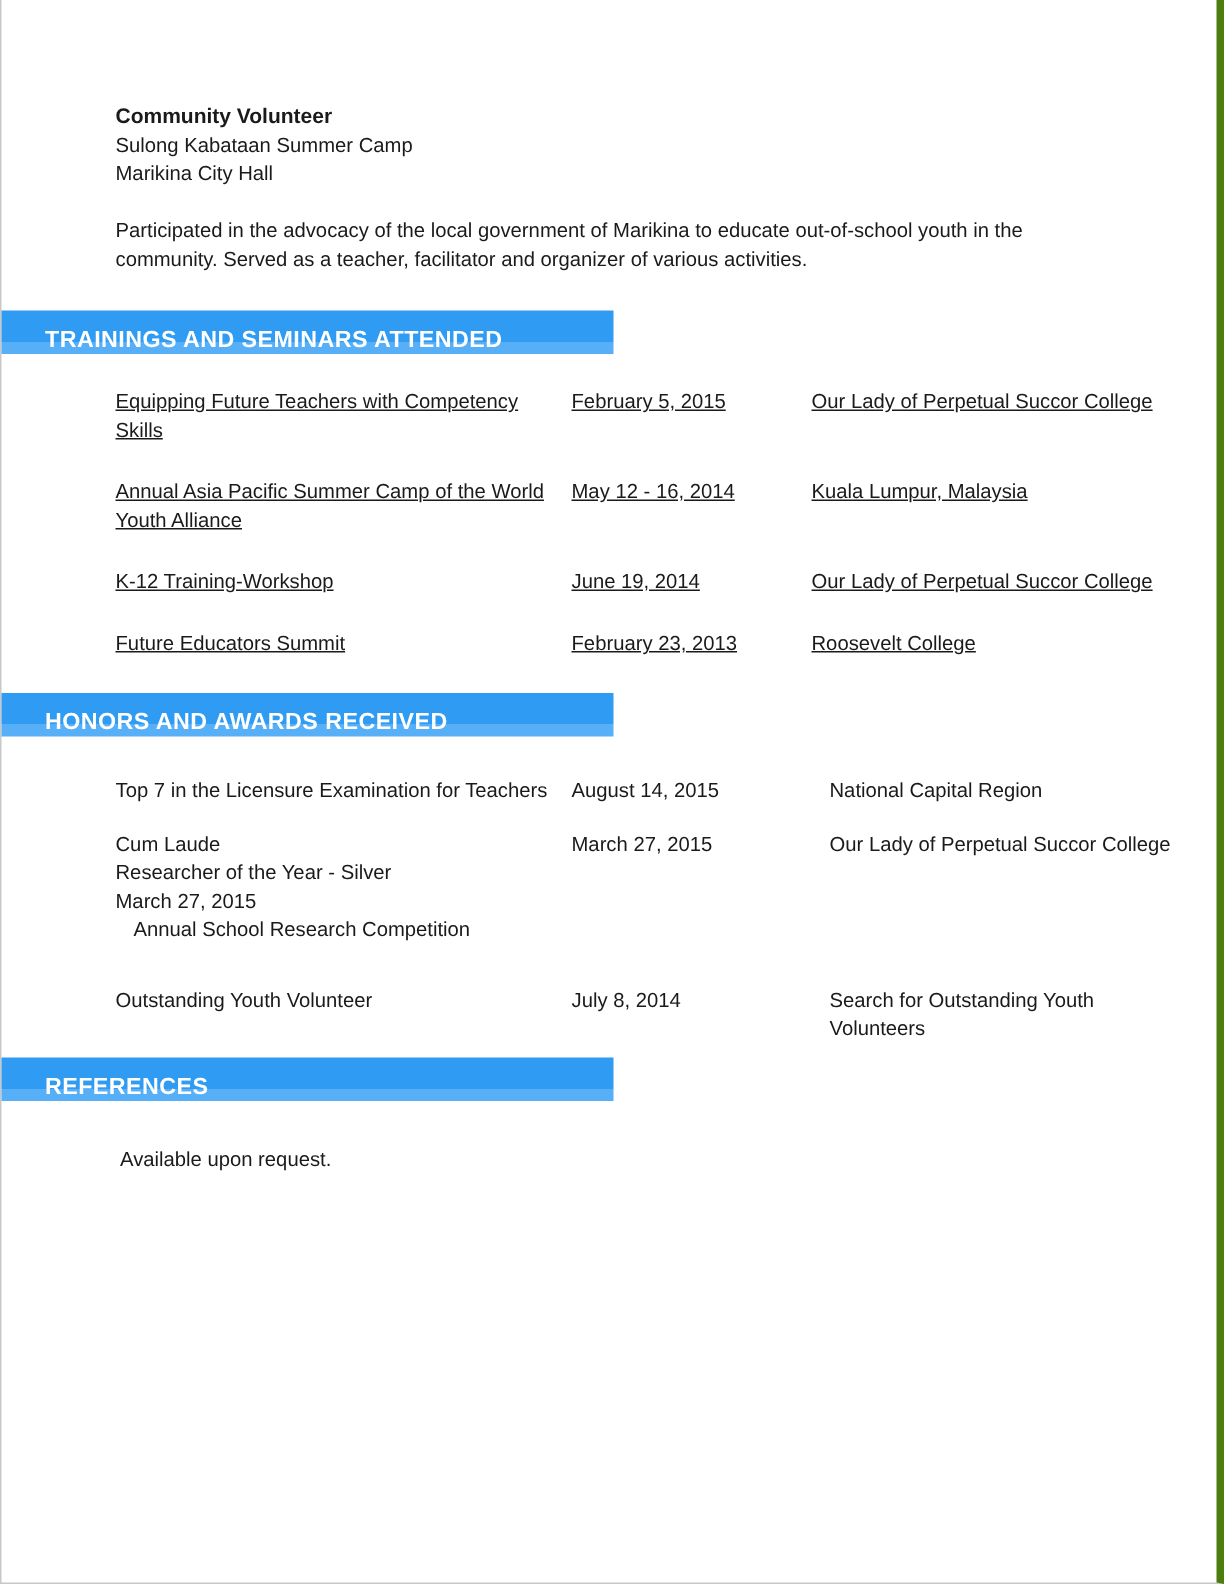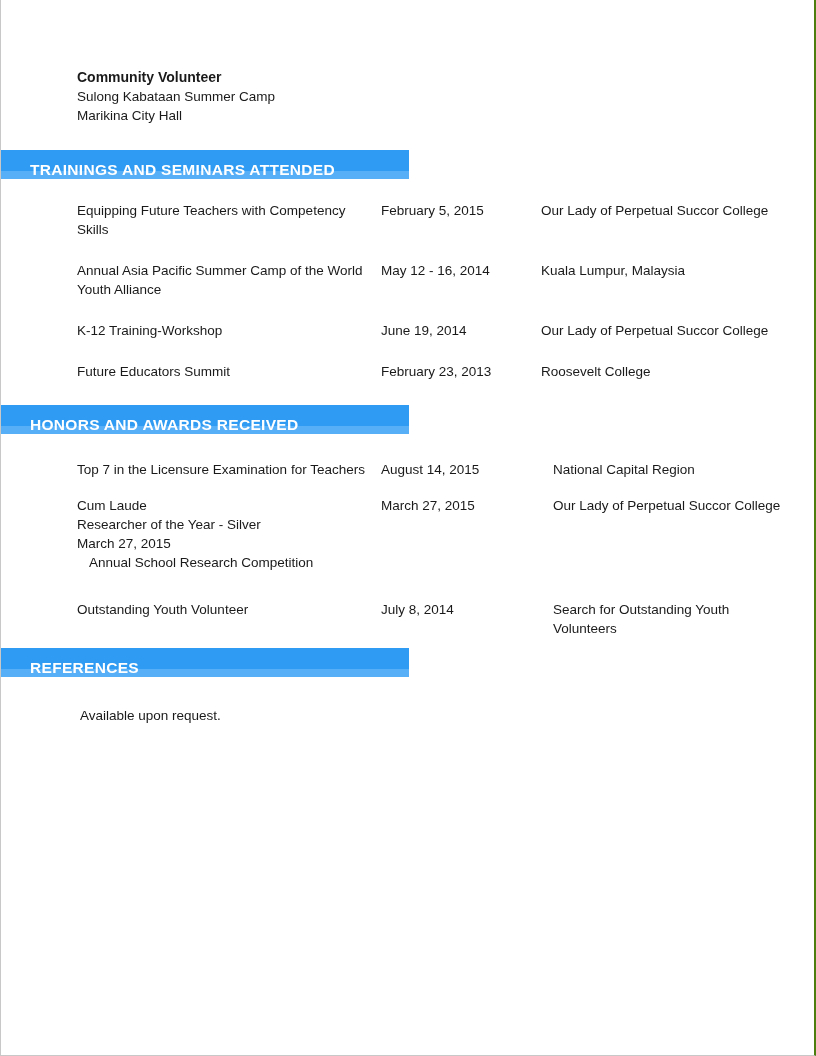--- a/index.html
+++ b/index.html
@@ -3,21 +3,21 @@
 <meta charset="utf-8">
 <style>
   * { margin: 0; padding: 0; box-sizing: border-box; }
   html, body { background: #ffffff; }
   .page {
     position: relative;
     width: 816px;
     height: 1056px;
     background: #ffffff;
     border-left: 1px solid #c8c8c8;
-    border-right: 2px solid #4d7c0f;
+    border-right: 5px solid #4d7c0f;
     border-bottom: 1px solid #c8c8c8;
     overflow: hidden;
     font-family: "Liberation Sans", "DejaVu Sans", sans-serif;
     font-size: 13.5px;
     line-height: 19px;
     color: #1a1a1a;
   }
 
   
   .entry { margin: 68px 72px 0 76px; }
@@ -37,21 +37,21 @@
     font-weight: 700;
     font-size: 15.5px;
     letter-spacing: 0.3px;
   }
   .banner-trainings { margin-top: 25px; }
   .banner-honors    { margin-top: 24px; }
   .banner-references{ margin-top: 10px; }
 
   
   .rows { margin-left: 76px; }
-  .rows-trainings { margin-top: 22px; }
+  .rows-trainings { margin-top: 22px; text-decoration: underline; }
   .rows-honors    { margin-top: 26px; }
   .row { display: flex; }
   .rows-trainings .row { margin-bottom: 22px; }
   .rows-honors .row:nth-child(1) { margin-bottom: 17px; }
   .rows-honors .row:nth-child(2) { }
   .rows-honors .row:nth-child(3) { margin-bottom: 28px; flex-direction: column; }
   .rows-honors .row:nth-child(4) { margin-bottom: 2px; }
   .c-title { width: 304px; padding-right: 16px; }
   .c-date  { width: 160px; }
   .c-loc   { flex: 1; max-width: 236px; }
@@ -61,20 +61,21 @@
 </style>
 </head>
 <body>
 
 <div class="page">
 
   <section class="entry">
     <div class="entry-title">Community Volunteer</div>
     <div>Sulong Kabataan Summer Camp</div>
     <div>Marikina City Hall</div>
+    <p class="entry-desc">Participated in the advocacy of the local government of Marikina to educate out-of-school youth in the community. Served as a teacher, facilitator and organizer of various activities.</p>
   </section>
 
   <div class="banner banner-trainings">
     <span>TRAININGS AND SEMINARS ATTENDED</span>
   </div>
 
   <div class="rows rows-trainings">
     <div class="row">
       <div class="c-title">Equipping Future Teachers with Competency Skills</div>
       <div class="c-date">February 5, 2015</div>

